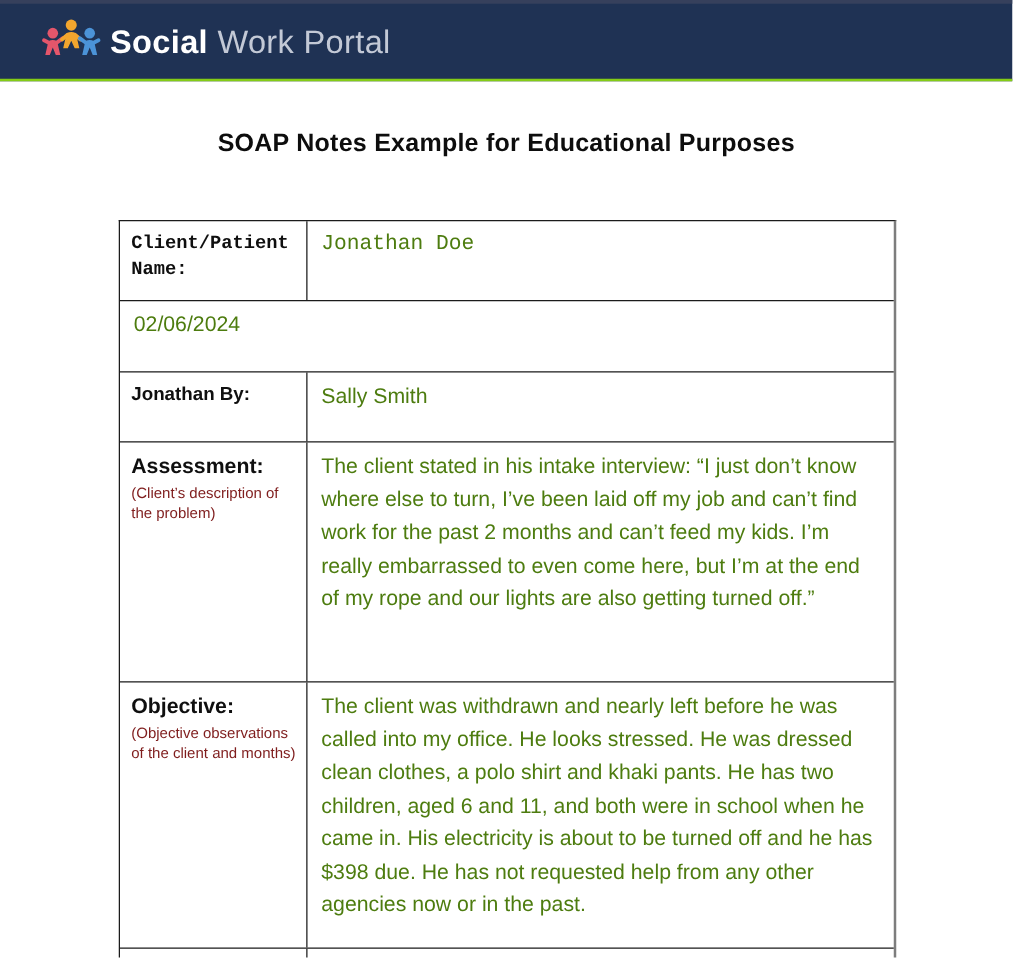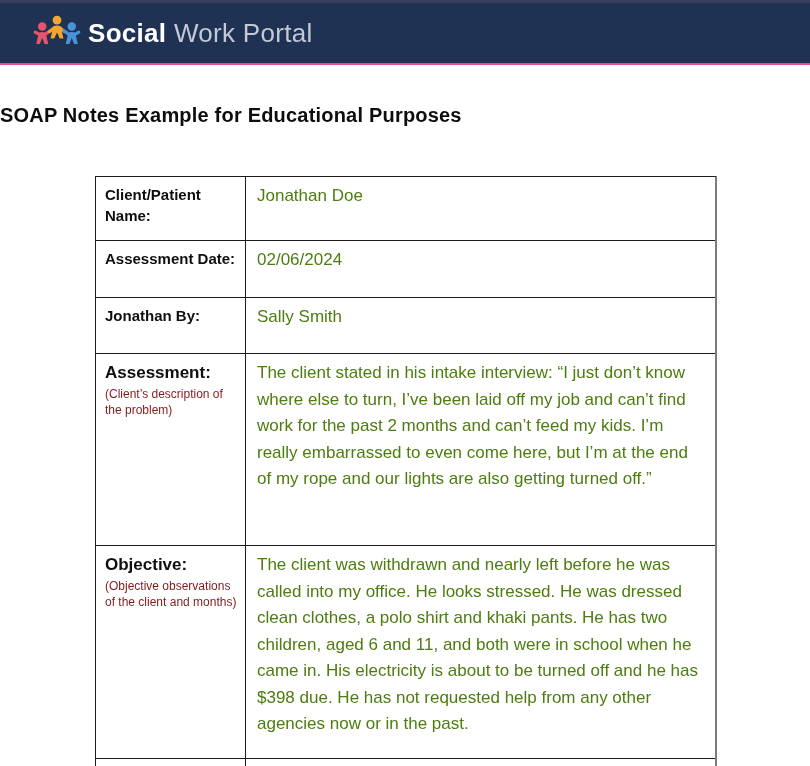--- a/index.html
+++ b/index.html
@@ -1,45 +1,45 @@
 <!DOCTYPE html>
 <html><head>
 <meta charset="utf-8">
 <style>
   * { margin:0; padding:0; box-sizing:border-box; }
   html,body { width:810px; height:766px; overflow:hidden; background:#ffffff;
     font-family:"Liberation Sans","DejaVu Sans",sans-serif; position:relative; }
 
   
   .app-header { height:65px; background:#1f3254; border-top:3px solid #36405c;
-    border-bottom:2px solid #ec4899; display:flex; align-items:center; padding-left:33px; }
+    border-bottom:2px solid #84cc16; display:flex; align-items:center; padding-left:33px; }
   .brand { display:flex; align-items:center; gap:7px; cursor:pointer; }
   .brand-icon { width:48px; height:40px; display:block; }
   .brand-text { font-size:26px; letter-spacing:.3px; white-space:pre; }
   .brand-bold { color:#ffffff; font-weight:700; }
   .brand-light { color:#c3c9d6; font-weight:300; }
 
   
-  .page-title { margin-top:39px; font-size:20px; font-weight:700;
+  .page-title { margin-top:39px; text-align:center; font-size:20px; font-weight:700;
     color:#0d0d0d; letter-spacing:.2px; }
 
   
   .soap-table { position:absolute; left:95px; top:176px; width:622px;
     border:1px solid #1b1b1b; border-right:2px solid #7d7d7d; background:#fff; }
   .trow { display:flex; border-bottom:1px solid #1b1b1b; }
   .trow:last-child { border-bottom:none; }
   .cell-label { width:150px; flex:0 0 150px; border-right:1px solid #1b1b1b;
     padding:7px 8px 0 9px; }
   .cell-value { flex:1; padding:6px 14px 0 11px; font-size:17px; line-height:26.5px;
     color:#4d7c0f; }
   .label { font-weight:700; font-size:15px; line-height:21px; color:#0f0f0f; }
   .row-big .label { font-size:17px; line-height:24px; }
   .sublabel { font-size:12px; line-height:16px; color:#7f1d1d; margin-top:1px; }
 
-  .h1 { height:64px; } .h2 { height:57px; } .h3 { height:56px; }
+  .h1 { height:64px;font-family:Liberation Mono, monospace; } .h2 { height:57px; } .h3 { height:56px; }
   .h4 { height:192px; } .h5 { height:213px; } .h6 { height:46px; }
 </style>
 </head>
 <body>
 
 <header class="app-header">
   <div class="brand">
     <svg class="brand-icon" viewBox="0 0 52 42" aria-hidden="true">
 
       <g fill="#e4566b" stroke="#e4566b">
@@ -72,23 +72,20 @@
 <div class="soap-table">
 
   <div class="trow h1">
     <div class="cell-label">
       <div class="label">Client/Patient Name:</div>
     </div>
     <div class="cell-value">Jonathan Doe</div>
   </div>
 
   <div class="trow h2">
-    <div class="cell-label">
-      <div class="label">Assessment Date:</div>
-    </div>
     <div class="cell-value">02/06/2024</div>
   </div>
 
   <div class="trow h3">
     <div class="cell-label">
       <div class="label">Jonathan By:</div>
     </div>
     <div class="cell-value">Sally Smith</div>
   </div>
 

